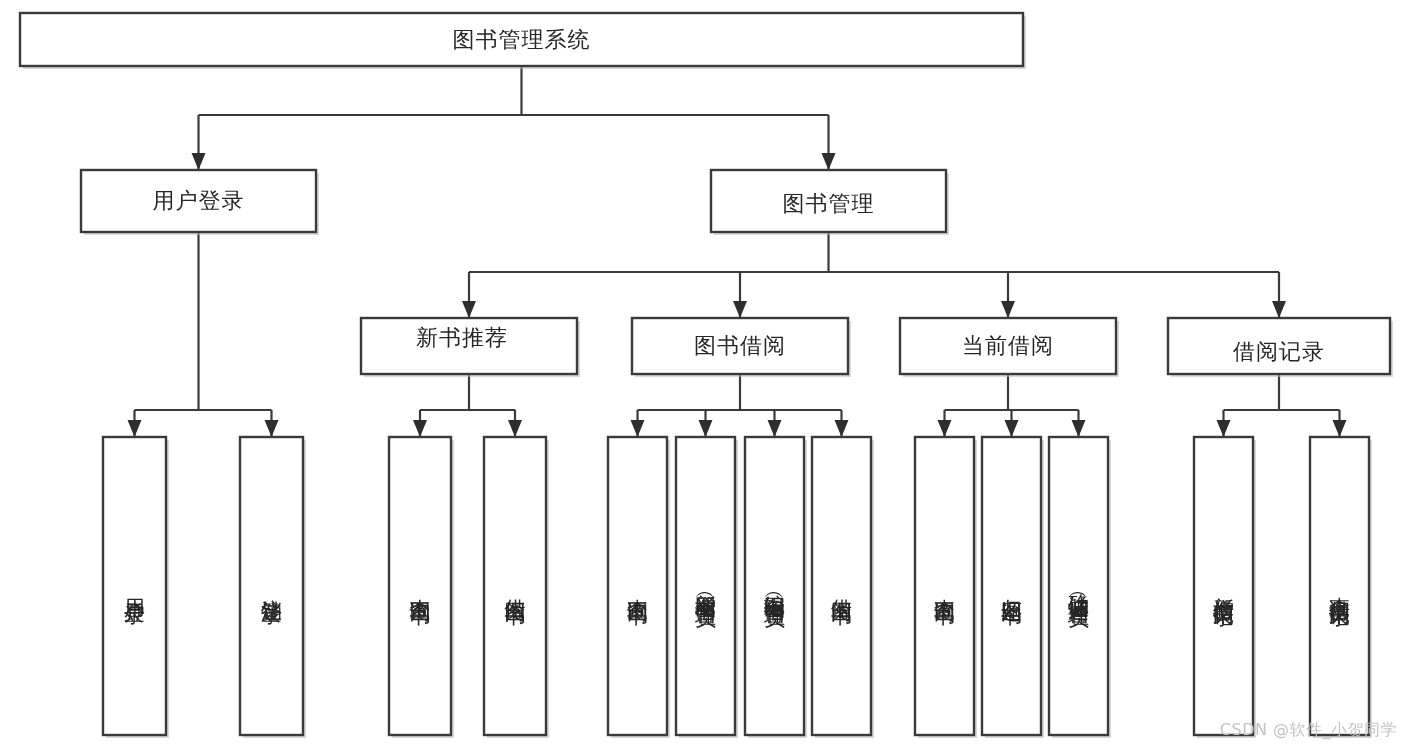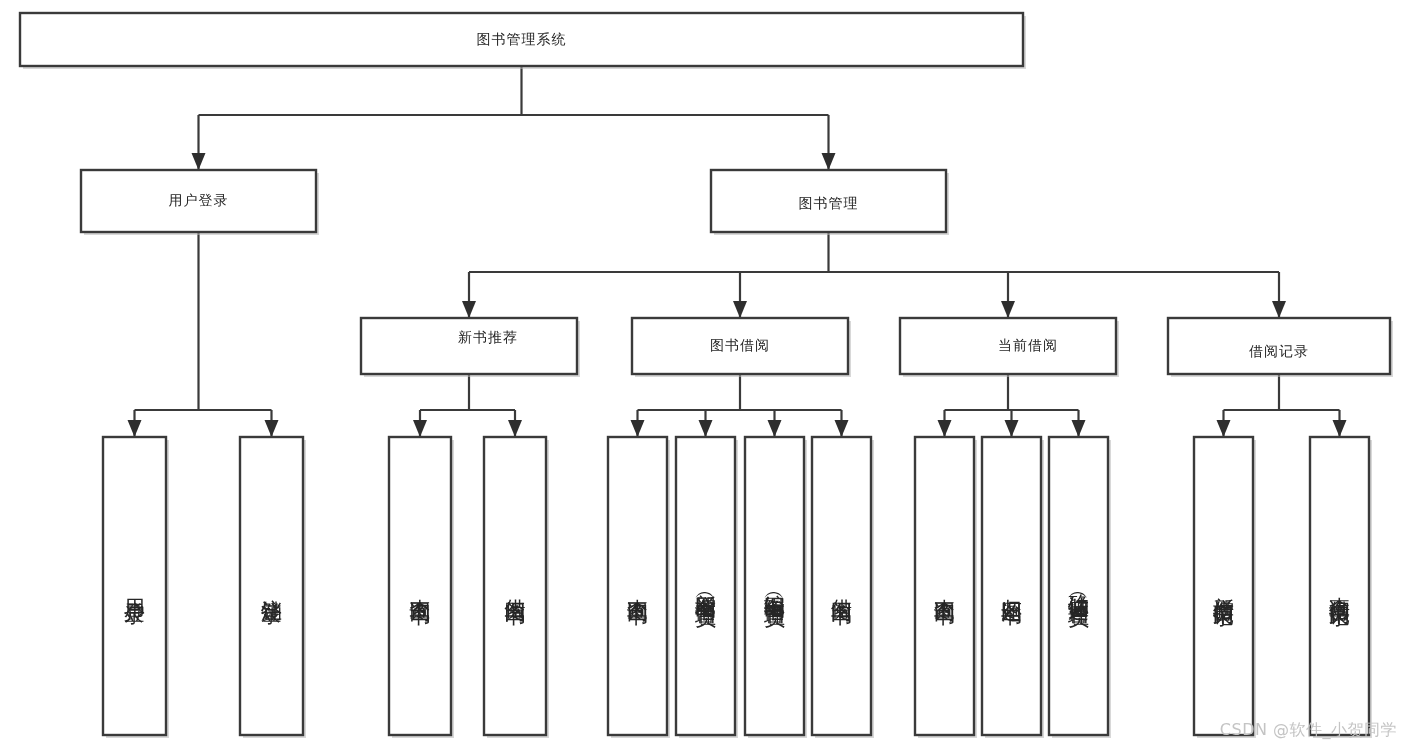--- a/index.html
+++ b/index.html
@@ -60,21 +60,21 @@
     color: #262626;
     font-family: "DejaVu Sans", "Liberation Sans", sans-serif;
     white-space: nowrap;
     pointer-events: none;
   }
   .hlabel-wrap {
     position: absolute;
     display: flex;
     align-items: center;
     justify-content: center;
-    font-size: 14px;
+    font-size: 22px;
     color: #262626;
     letter-spacing: 1px;
     font-family: Liberation Serif, serif;
     white-space: nowrap;
     pointer-events: none;
   }
   .watermark {
     position: absolute;
     right: 8px;
     bottom: 6px;
@@ -184,23 +184,23 @@
         <rect x="1197" y="440" width="59" height="298" class="node-shadow"></rect>
         <rect x="1194" y="437" width="59" height="298" class="node-box"></rect>
         <rect x="1313" y="440" width="59" height="298" class="node-shadow"></rect>
         <rect x="1310" y="437" width="59" height="298" class="node-box"></rect>
       </g>
   </svg>
   <div id="label-layer">
       <div class="hlabel-wrap" style="left: 20px; top: 13px; width: 1003px; height: 53px;">图书管理系统</div>
       <div class="hlabel-wrap" style="left: 81px; top: 170px; width: 235px; height: 62px;">用户登录</div>
       <div class="hlabel-wrap" style="left: 711px; top: 170px; width: 235px; height: 68px;">图书管理</div>
-      <div class="hlabel-wrap" style="left: 380px; top: 318px; width: 216px; height: 40px;">新书推荐</div>
+      <div class="hlabel-wrap" style="left: 354px; top: 318px; width: 216px; height: 40px;">新书推荐</div>
       <div class="hlabel-wrap" style="left: 632px; top: 318px; width: 216px; height: 56px;">图书借阅</div>
-      <div class="hlabel-wrap" style="left: 900px; top: 318px; width: 216px; height: 56px; margin-left: 20px;">当前借阅</div>
+      <div class="hlabel-wrap" style="left: 900px; top: 318px; width: 216px; height: 56px;">当前借阅</div>
       <div class="hlabel-wrap" style="left: 1168px; top: 318px; width: 222px; height: 68px;">借阅记录</div>
       <div class="vlabel-wrap" style="left: 103px; top: 437px; width: 63px; height: 298px;">用户登录</div>
       <div class="vlabel-wrap" style="left: 240px; top: 437px; width: 63px; height: 298px;">注销登录</div>
       <div class="vlabel-wrap" style="left: 389px; top: 437px; width: 62px; height: 298px;">查询图书</div>
       <div class="vlabel-wrap" style="left: 484px; top: 437px; width: 62px; height: 298px;">借阅图书</div>
       <div class="vlabel-wrap" style="left: 608px; top: 437px; width: 59px; height: 298px;">查询图书</div>
       <div class="vlabel-wrap" style="left: 676px; top: 437px; width: 59px; height: 298px;">新增图书（管理员）</div>
       <div class="vlabel-wrap" style="left: 745px; top: 437px; width: 59px; height: 298px;">编辑图书（管理员）</div>
       <div class="vlabel-wrap" style="left: 812px; top: 437px; width: 59px; height: 298px;">借阅图书</div>
       <div class="vlabel-wrap" style="left: 915px; top: 437px; width: 59px; height: 298px;">查询图书</div>

